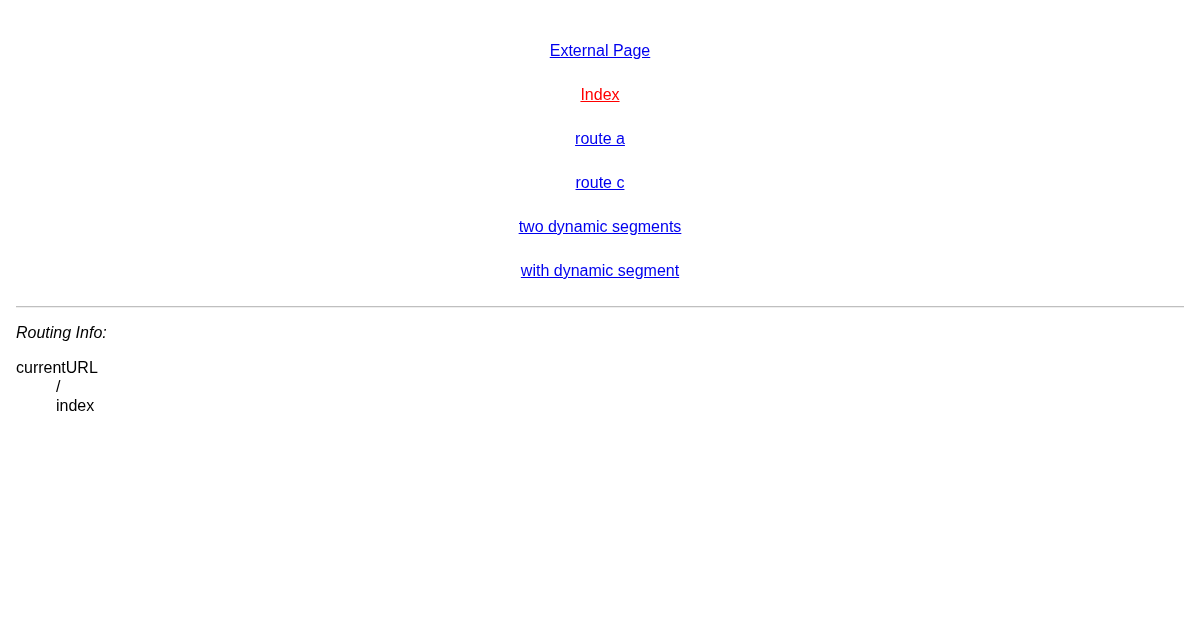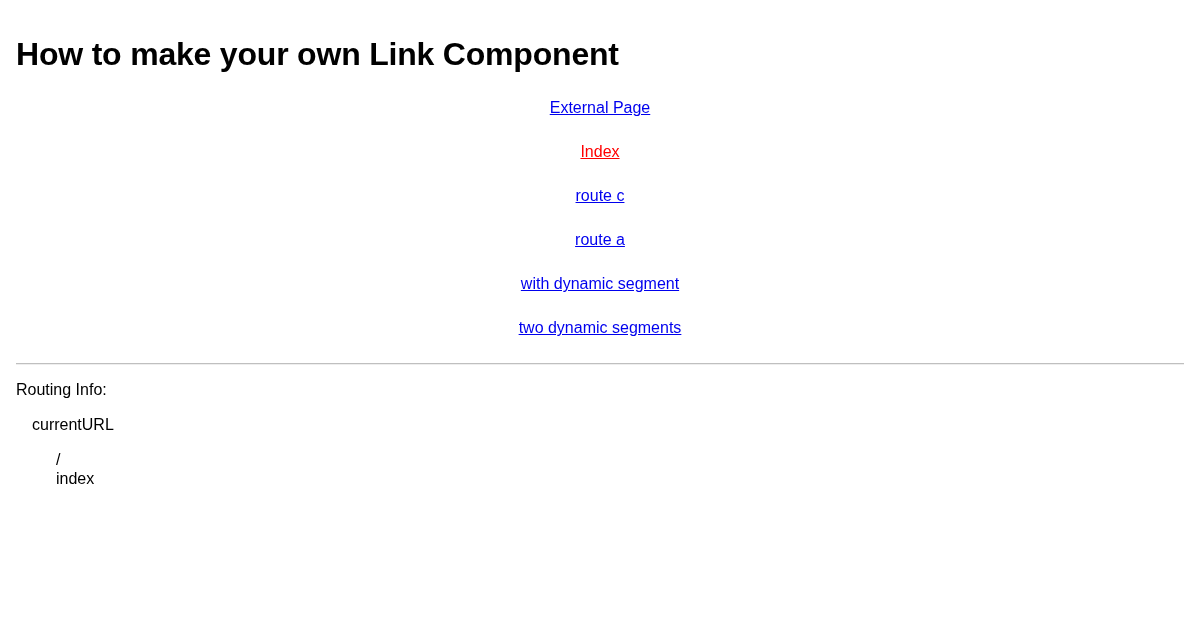--- a/index.html
+++ b/index.html
@@ -55,65 +55,65 @@
     border-top: 1px solid #bfbfbf;
     border-bottom: 1px solid #eeeeee;
     height: 0;
     margin: 8px 0;
   }
 
   p.routing-label {
     margin: 16px 0;
     font-size: 16px;
     line-height: 18px;
+    font-style: italic;
   }
 
   dl.routing-list {
     margin: 16px 0;
     font-size: 16px;
     line-height: 19px;
   }
   dl.routing-list dt {
-    margin: 16px;
+    margin: 0;
     font-size: 16px;
   }
   dl.routing-list dd {
     margin: 0 0 0 40px;
     font-size: 16px;
   }
 </style>
 </head>
 <body>
 
 <div class="page">
 
-  <h1 class="page-title">How to make your own Link Component</h1>
 
   <p class="link-para">
     <a class="nav-link" href="#">External Page</a>
   </p>
 
   <p class="link-para">
     <a class="nav-link is-active" href="#">Index</a>
   </p>
 
   <p class="link-para">
+    <a class="nav-link" href="#">route a</a>
+  </p>
+
+  <p class="link-para">
     <a class="nav-link" href="#">route c</a>
   </p>
 
   <p class="link-para">
-    <a class="nav-link" href="#">route a</a>
+    <a class="nav-link" href="#">two dynamic segments</a>
   </p>
 
   <p class="link-para">
     <a class="nav-link" href="#">with dynamic segment</a>
-  </p>
-
-  <p class="link-para">
-    <a class="nav-link" href="#">two dynamic segments</a>
   </p>
 
 
   <hr class="section-divider">
 
   <p class="routing-label">Routing Info:</p>
 
   <dl class="routing-list">
     <dt>currentURL</dt>
     <dd>/</dd>

